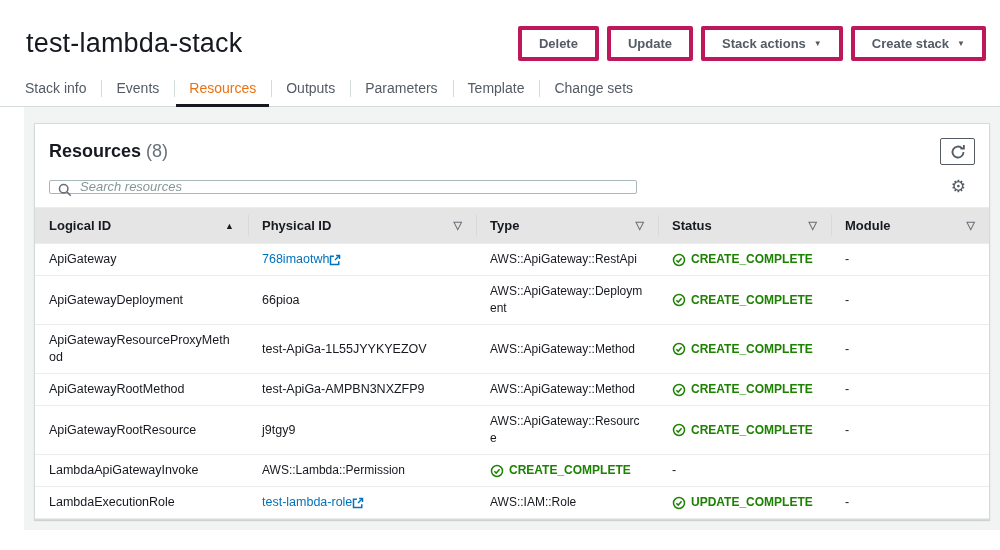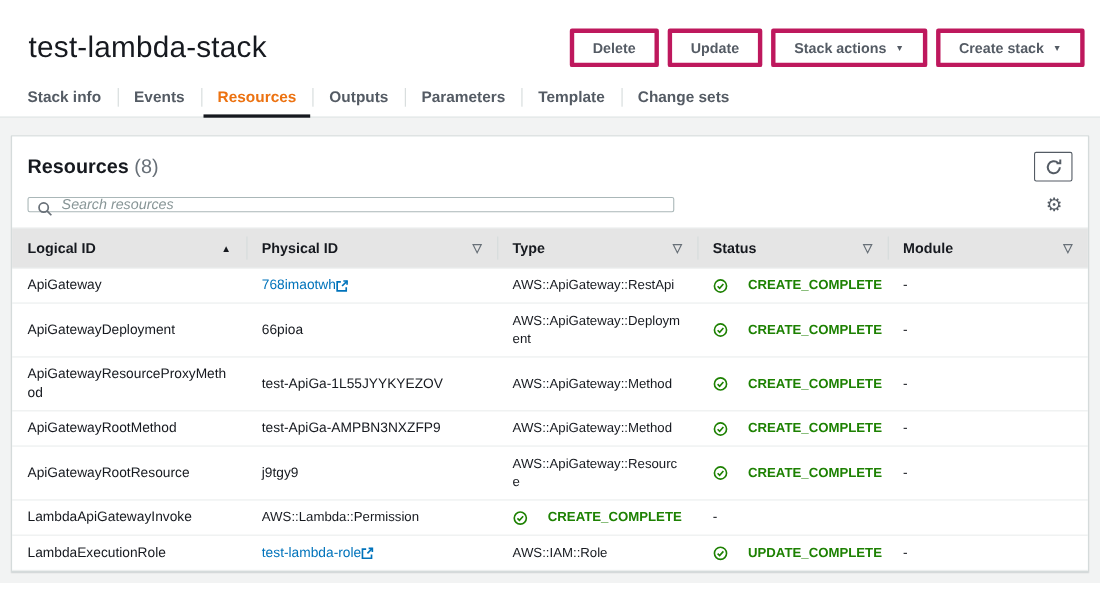--- a/index.html
+++ b/index.html
@@ -22,35 +22,35 @@
     display: inline-flex; align-items: center; gap: 8px;
     background: #fff; border: 4px solid #be185d; border-radius: 2px;
     color: #545b64; font-weight: 700; font-size: 13px;
     padding: 6px 17px; cursor: pointer; font-family: inherit;
   }
   .btn .caret { font-size: 8px; line-height: 1; position: relative; top: 0px; }
 
   
   .tabs { display: flex; padding-left: 10px; border-bottom: 1px solid #d5dbdb; }
   .tab {
-    position: relative; padding: 7px 15px 10px; font-size: 14px; font-weight: 700;
+    position: relative; padding: 7px 15px 10px; font-size: 14px; font-weight: 400;
     color: #545b64; cursor: pointer; white-space: nowrap;
   }
   .tab + .tab::before {
     content: ""; position: absolute; left: 0; top: 7px; bottom: 9px;
     width: 1px; background: #d5dbdb;
   }
   .tab.active { color: #ec7211; }
   .tab.active::after {
     content: ""; position: absolute; left: 2px; right: 2px; bottom: -1px;
     height: 3px; background: #16191f;
   }
 
   
-  .content { background: #f2f3f3; padding: 16px 10px 0; height: 423px; }
+  .content { background: #f2f3f3; padding: 16px 10px 0; height: 423px; margin-left: 24px; }
   .card {
     background: #fff; border: 1px solid #d5dbdb;
     box-shadow: 0 1px 1px 0 rgba(0,28,36,0.15);
   }
   .card-header { padding: 14px 14px 12px; }
   .panel-title-row { display: flex; justify-content: space-between; align-items: center; margin-bottom: 12px; }
   .panel-title { font-size: 18px; font-weight: 700; }
   .panel-count { color: #687078; font-weight: 400; }
   .icon-btn {
     width: 35px; height: 27px; background: #fff; border: 1px solid #545b64;
@@ -86,21 +86,21 @@
     padding: 7px 14px; font-size: 12.5px; color: #16191f;
     display: flex; align-items: center; line-height: 17px; min-height: 31px;
   }
   .td .wrap { width: 100%; overflow-wrap: break-word; }
   .type-text { font-size: 12px; width: 100%; word-break: break-all; line-height: 17px; }
   .link {
     color: #0073bb; text-decoration: none; display: inline-flex;
     align-items: center; gap: 0; cursor: pointer; text-align: center;
   }
   .link .wrap { width: auto; }
-  .status { display: inline-flex; align-items: center; gap: 18px; color: #1d8102; font-weight: 700; font-size: 12px; white-space: nowrap; }
+  .status { display: inline-flex; align-items: center; gap: 5px; color: #1d8102; font-weight: 700; font-size: 12px; white-space: nowrap; }
   .status svg { flex: 0 0 auto; }
 </style>
 </head>
 <body>
 
 <div class="page-header">
   <h1 class="page-title">test-lambda-stack</h1>
   <div class="header-actions">
     <button class="btn">
       <span>Delete</span>

